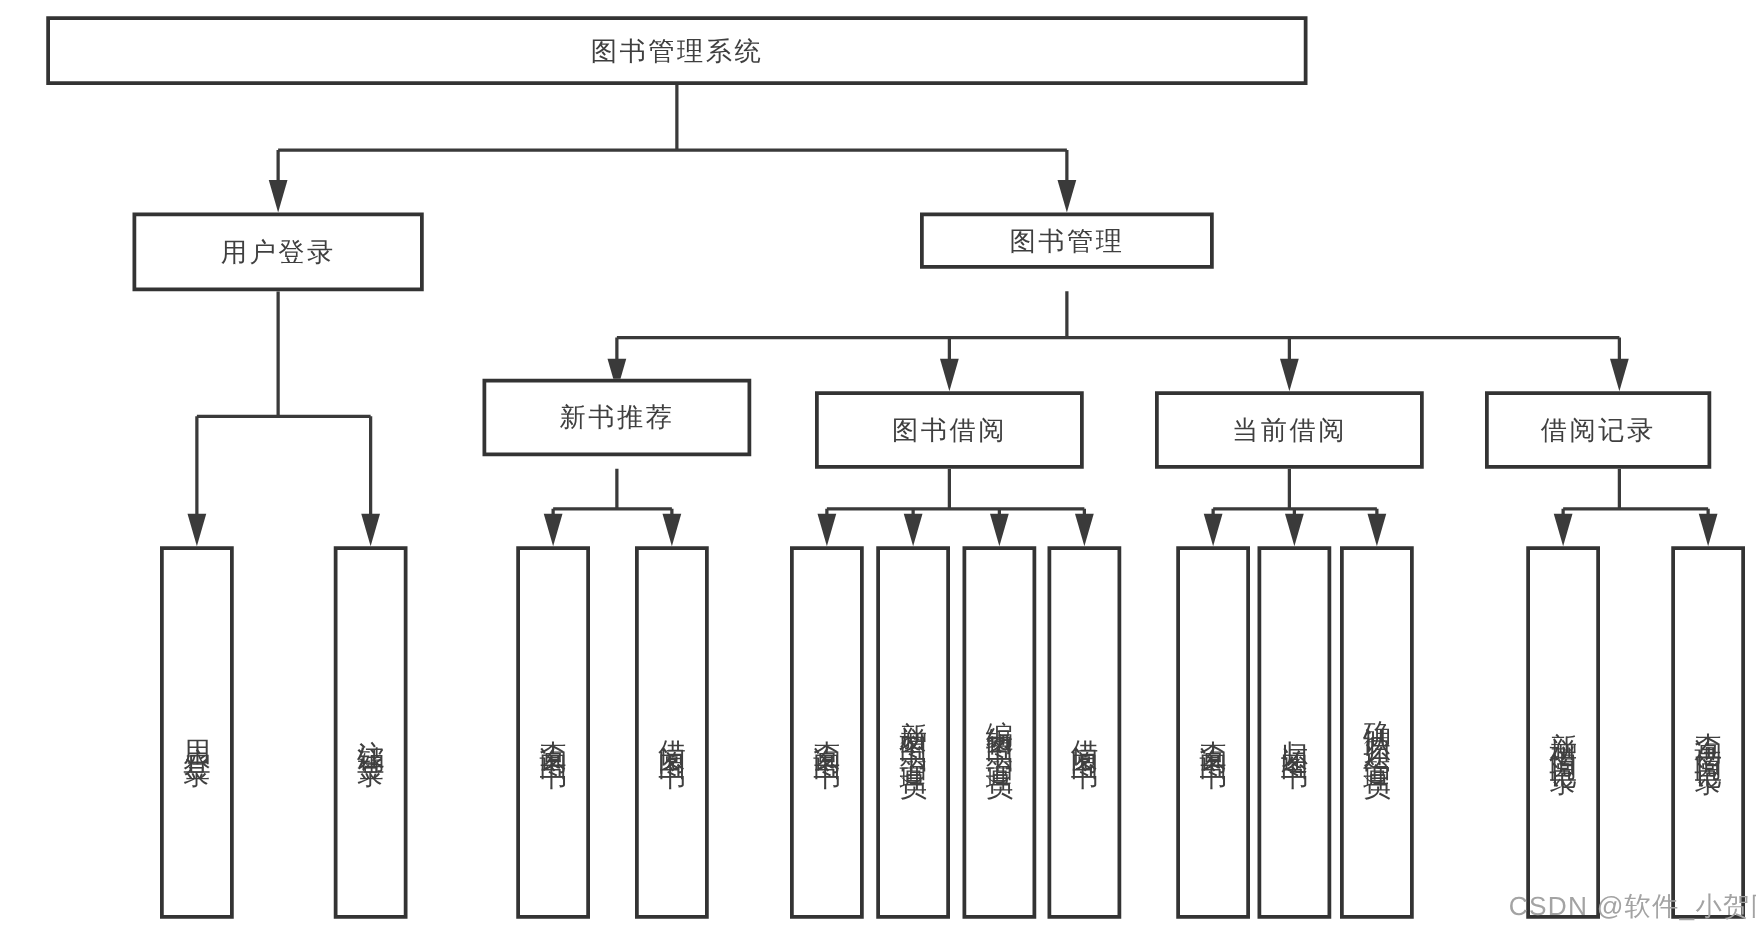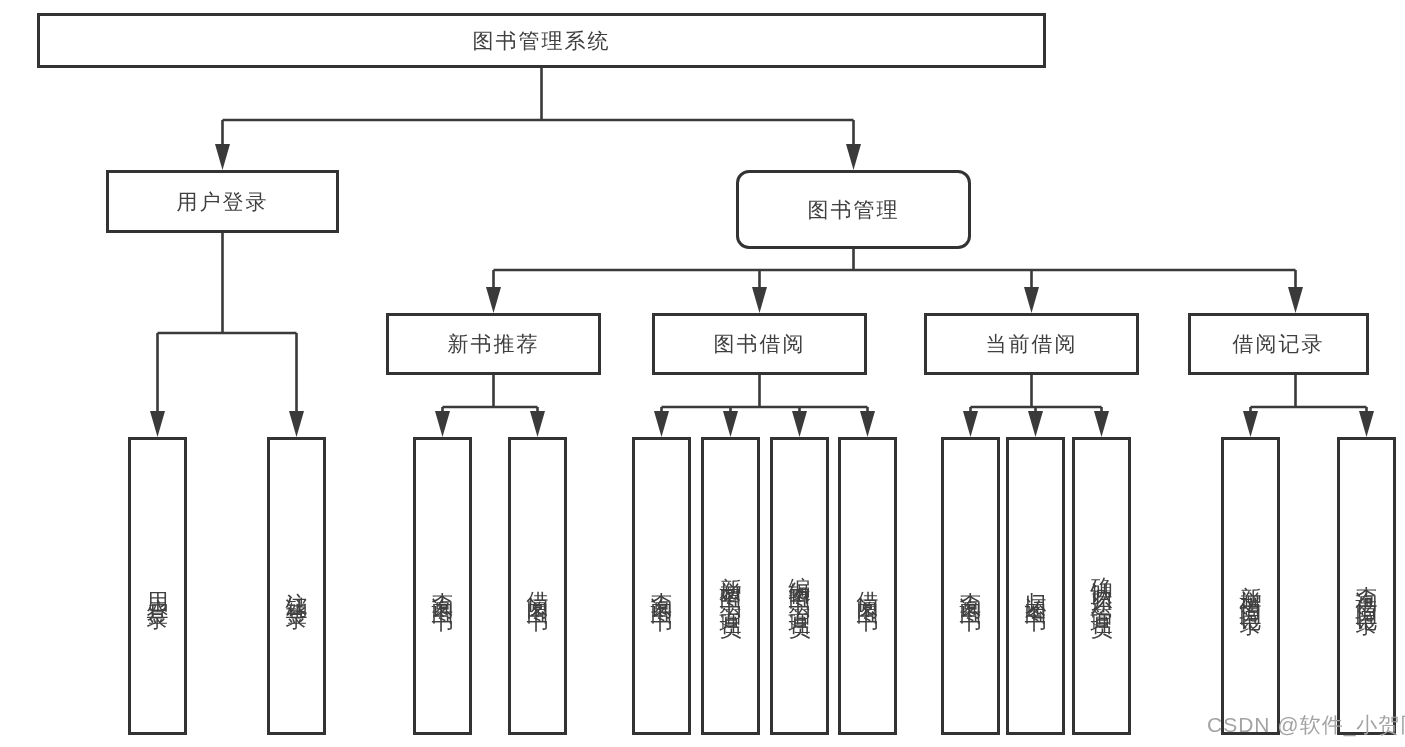--- a/index.html
+++ b/index.html
@@ -106,23 +106,23 @@
       <polygon points="1004,411 1019,411 1011.5,437"></polygon>
       <polygon points="1070,411 1085,411 1077.5,437"></polygon>
       <polygon points="1219,411 1234,411 1226.5,437"></polygon>
       <polygon points="1335,411 1350,411 1342.5,437"></polygon>
     </g>
   </svg>
 
   <div class="hbox" style="left:13px; top:13px; width:1009px; height:55px;">图书管理系统</div>
 
   <div class="hbox" style="left:82px; top:170px; width:233px; height:63px;">用户登录</div>
-  <div class="hbox" style="left:712px; top:170px; width:235px; height:79px;border-radius:13px;">图书管理</div>
+  <div class="hbox" style="left:712px; top:170px; width:235px; height:45px;">图书管理</div>
 
-  <div class="hbox" style="left:362px; top:313px; width:215px; height:62px;">新书推荐</div>
+  <div class="hbox" style="left:362px; top:303px; width:215px; height:62px;">新书推荐</div>
   <div class="hbox" style="left:900px; top:313px; width:215px; height:62px;">当前借阅</div>
   <div class="hbox" style="left:628px; top:313px; width:215px; height:62px;">图书借阅</div>
   <div class="hbox" style="left:1164px; top:313px; width:181px; height:62px;">借阅记录</div>
 
   <div class="vbox" style="left:104px;">用户登录</div>
   <div class="vbox" style="left:243px;">注销登录</div>
 
   <div class="vbox" style="left:389px;">查询图书</div>
   <div class="vbox" style="left:484px;">借阅图书</div>
 

